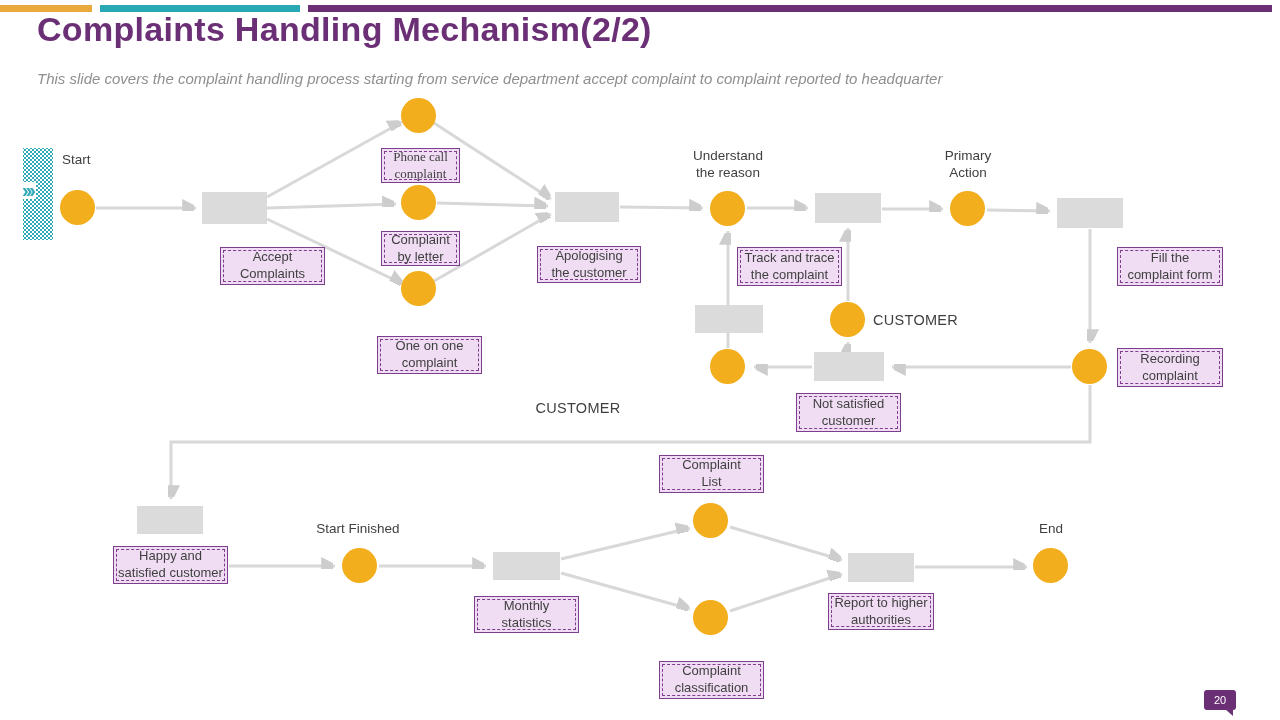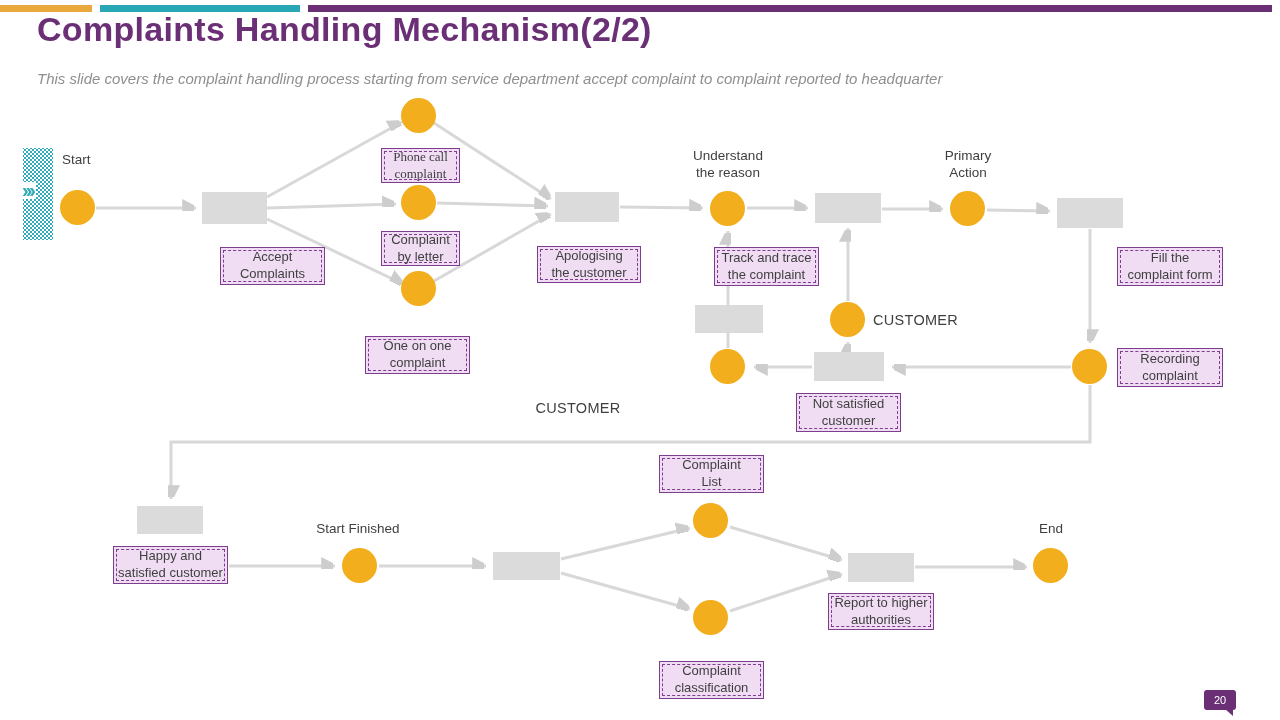--- a/index.html
+++ b/index.html
@@ -150,47 +150,51 @@
 Complaints</span>
     </div>
   <div class="pbox" style="left:381px;top:148px;width:79px;height:35px;font-family:Liberation Serif, serif;">
       <span>Phone call
 complaint</span>
     </div>
   <div class="pbox" style="left:381px;top:231px;width:79px;height:35px;">
       <span>Complaint
 by letter</span>
     </div>
-  <div class="pbox" style="left:365px;top:336px;width:105px;height:38px;">
+  <div class="pbox" style="left:377px;top:336px;width:105px;height:38px;">
       <span>One on one
 complaint</span>
     </div>
   <div class="pbox" style="left:537px;top:246px;width:104px;height:37px;">
       <span>Apologising
 the customer</span>
     </div>
-  <div class="pbox" style="left:714px;top:247px;width:105px;height:39px;">
+  <div class="pbox" style="left:737px;top:247px;width:105px;height:39px;">
       <span>Track and trace
 the complaint</span>
     </div>
   <div class="pbox" style="left:1117px;top:247px;width:106px;height:39px;">
       <span>Fill the
 complaint form</span>
     </div>
   <div class="pbox" style="left:1117px;top:348px;width:106px;height:39px;">
       <span>Recording
 complaint</span>
     </div>
   <div class="pbox" style="left:796px;top:393px;width:105px;height:39px;">
       <span>Not satisfied
 customer</span>
     </div>
   <div class="pbox" style="left:113px;top:546px;width:115px;height:38px;">
       <span>Happy and
 satisfied customer</span>
+    </div>
+  <div class="pbox" style="left:474px;top:596px;width:105px;height:37px;">
+      <span>Monthly
+statistics</span>
     </div>
   <div class="pbox" style="left:659px;top:455px;width:105px;height:38px;">
       <span>Complaint
 List</span>
     </div>
   <div class="pbox" style="left:659px;top:661px;width:105px;height:38px;">
       <span>Complaint
 classification</span>
     </div>
   <div class="pbox" style="left:828px;top:593px;width:106px;height:37px;">

